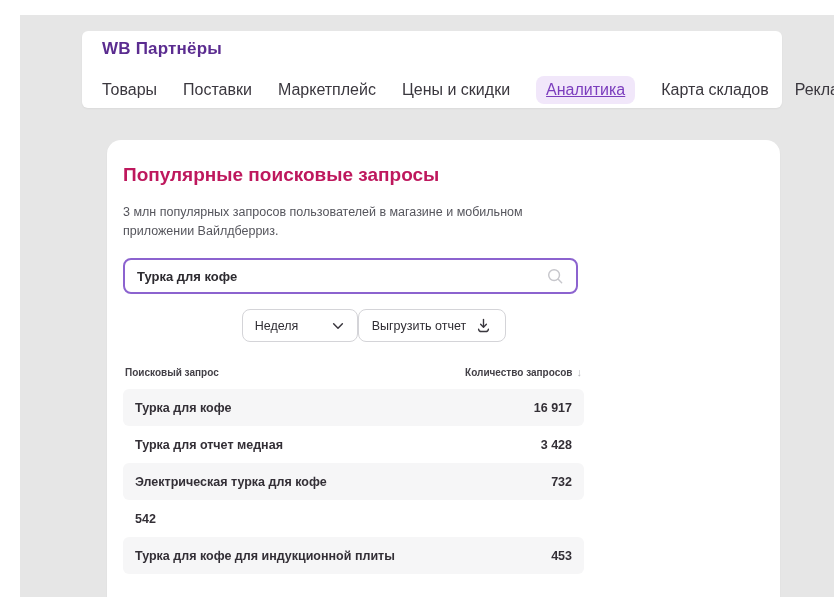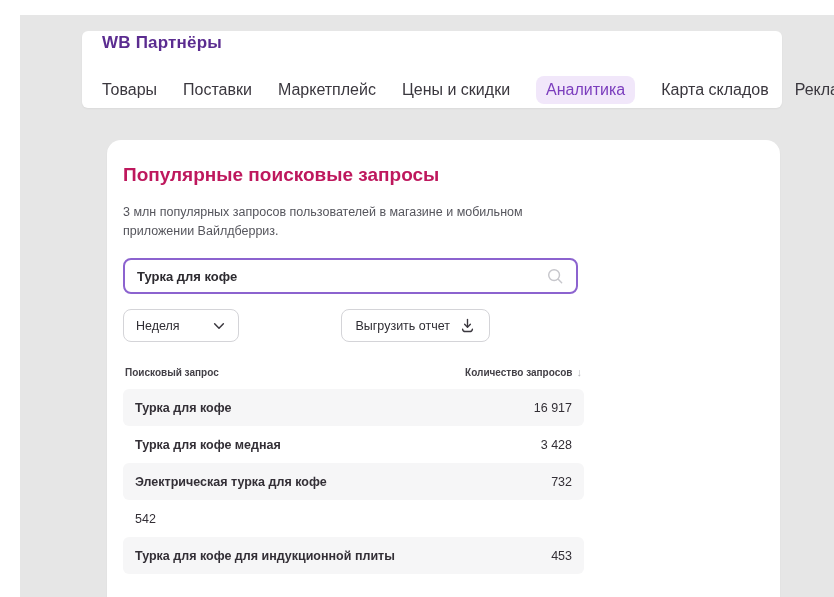--- a/index.html
+++ b/index.html
@@ -13,33 +13,33 @@
     position:absolute;left:20px;top:15px;width:814px;height:582px;
     background:#e6e6e6;
   }
   
   .header-card{
     position:absolute;left:82px;top:31px;width:700px;height:77px;
     background:#ffffff;border-radius:6px;
     box-shadow:0 1px 2px rgba(0,0,0,0.05);
   }
   .logo{
-    position:absolute;left:20px;top:2px;
+    position:absolute;left:20px;top:8px;
     font-size:17px;font-weight:700;color:#5b2c90;letter-spacing:.2px;
     cursor:pointer;
   }
   .nav{
     position:absolute;left:20px;top:47px;height:24px;
     display:flex;align-items:center;gap:26px;
     font-size:16px;color:#3a373e;
   }
   .nav-item{cursor:pointer;white-space:nowrap;}
   .nav-item.active{
     background:#f1e7fa;color:#7b3dbd;
-    padding:5px 10px;border-radius:8px;
+    padding:5px 10px;border-radius:8px;text-decoration:underline;
   }
   
   .main-card{
     position:absolute;left:107px;top:140px;width:673px;height:457px;
     background:#ffffff;border-radius:14px 14px 0 0;
     box-shadow:0 1px 2px rgba(0,0,0,0.05);
     padding:24px 0 0 16px;box-sizing:border-box;
   }
   .content{width:461px;}
   .page-title{
@@ -53,22 +53,22 @@
     margin-top:17px;width:455px;height:36px;box-sizing:border-box;
     border:2px solid #8c63cf;border-radius:8px;background:#fff;
     display:flex;align-items:center;padding:0 12px;gap:8px;
   }
   .search-box input{
     flex:1;border:none;outline:none;background:transparent;
     font-family:"Liberation Sans", sans-serif;
     font-size:13px;font-weight:700;color:#2d2b30;padding:0;
   }
   .controls{
-    margin-top:15px;width:367px;
-    display:flex;justify-content:space-between;align-items:center;
+    margin-top:15px;width:502px;
+    display:flex;justify-content:center;align-items:center;
   }
   .select{
     width:116px;height:33px;box-sizing:border-box;
     border:1px solid #d4d4d8;border-radius:8px;background:#fff;
     display:flex;align-items:center;justify-content:space-between;
     padding:0 12px;font-size:12.5px;color:#2f2d33;cursor:pointer;
   }
   .export-btn{
     height:33px;box-sizing:border-box;
     border:1px solid #d4d4d8;border-radius:8px;background:#fff;
@@ -84,21 +84,21 @@
     font-size:10px;font-weight:700;color:#434047;text-align:right;
   }
   .sort-wrap{display:flex;align-items:center;gap:4px;cursor:pointer;}
   .sort-arrow{color:#b7b7bc;font-size:11px;font-weight:400;}
   .table-row{
     display:flex;justify-content:space-between;align-items:center;
     height:37px;padding:0 12px;border-radius:6px;
     font-size:12.5px;font-weight:600;color:#332f36;
   }
   .table-row.alt{background:#f6f6f7;}
-  .row-count{font-weight:400;}
+  .row-count{font-weight:700;}
   .icon{display:inline-flex;flex:0 0 auto;}
 </style>
 </head>
 <body>
 
 <div class="gray-canvas"></div>
 
 <div class="header-card">
   <div class="logo">WB Партнёры</div>
   <div class="nav">
@@ -155,21 +155,21 @@
           <span>Количество запросов</span>
           <span class="sort-arrow">↓</span>
         </span>
       </div>
 
       <div class="table-row alt">
         <span>Турка для кофе</span>
         <span class="row-count">16 917</span>
       </div>
       <div class="table-row">
-        <span>Турка для кофе медная</span>
+        <span>Турка для отчет медная</span>
         <span class="row-count">3 428</span>
       </div>
       <div class="table-row alt">
         <span>Электрическая турка для кофе</span>
         <span class="row-count">732</span>
       </div>
       <div class="table-row">
         <span class="row-count">542</span>
       </div>
       <div class="table-row alt">

